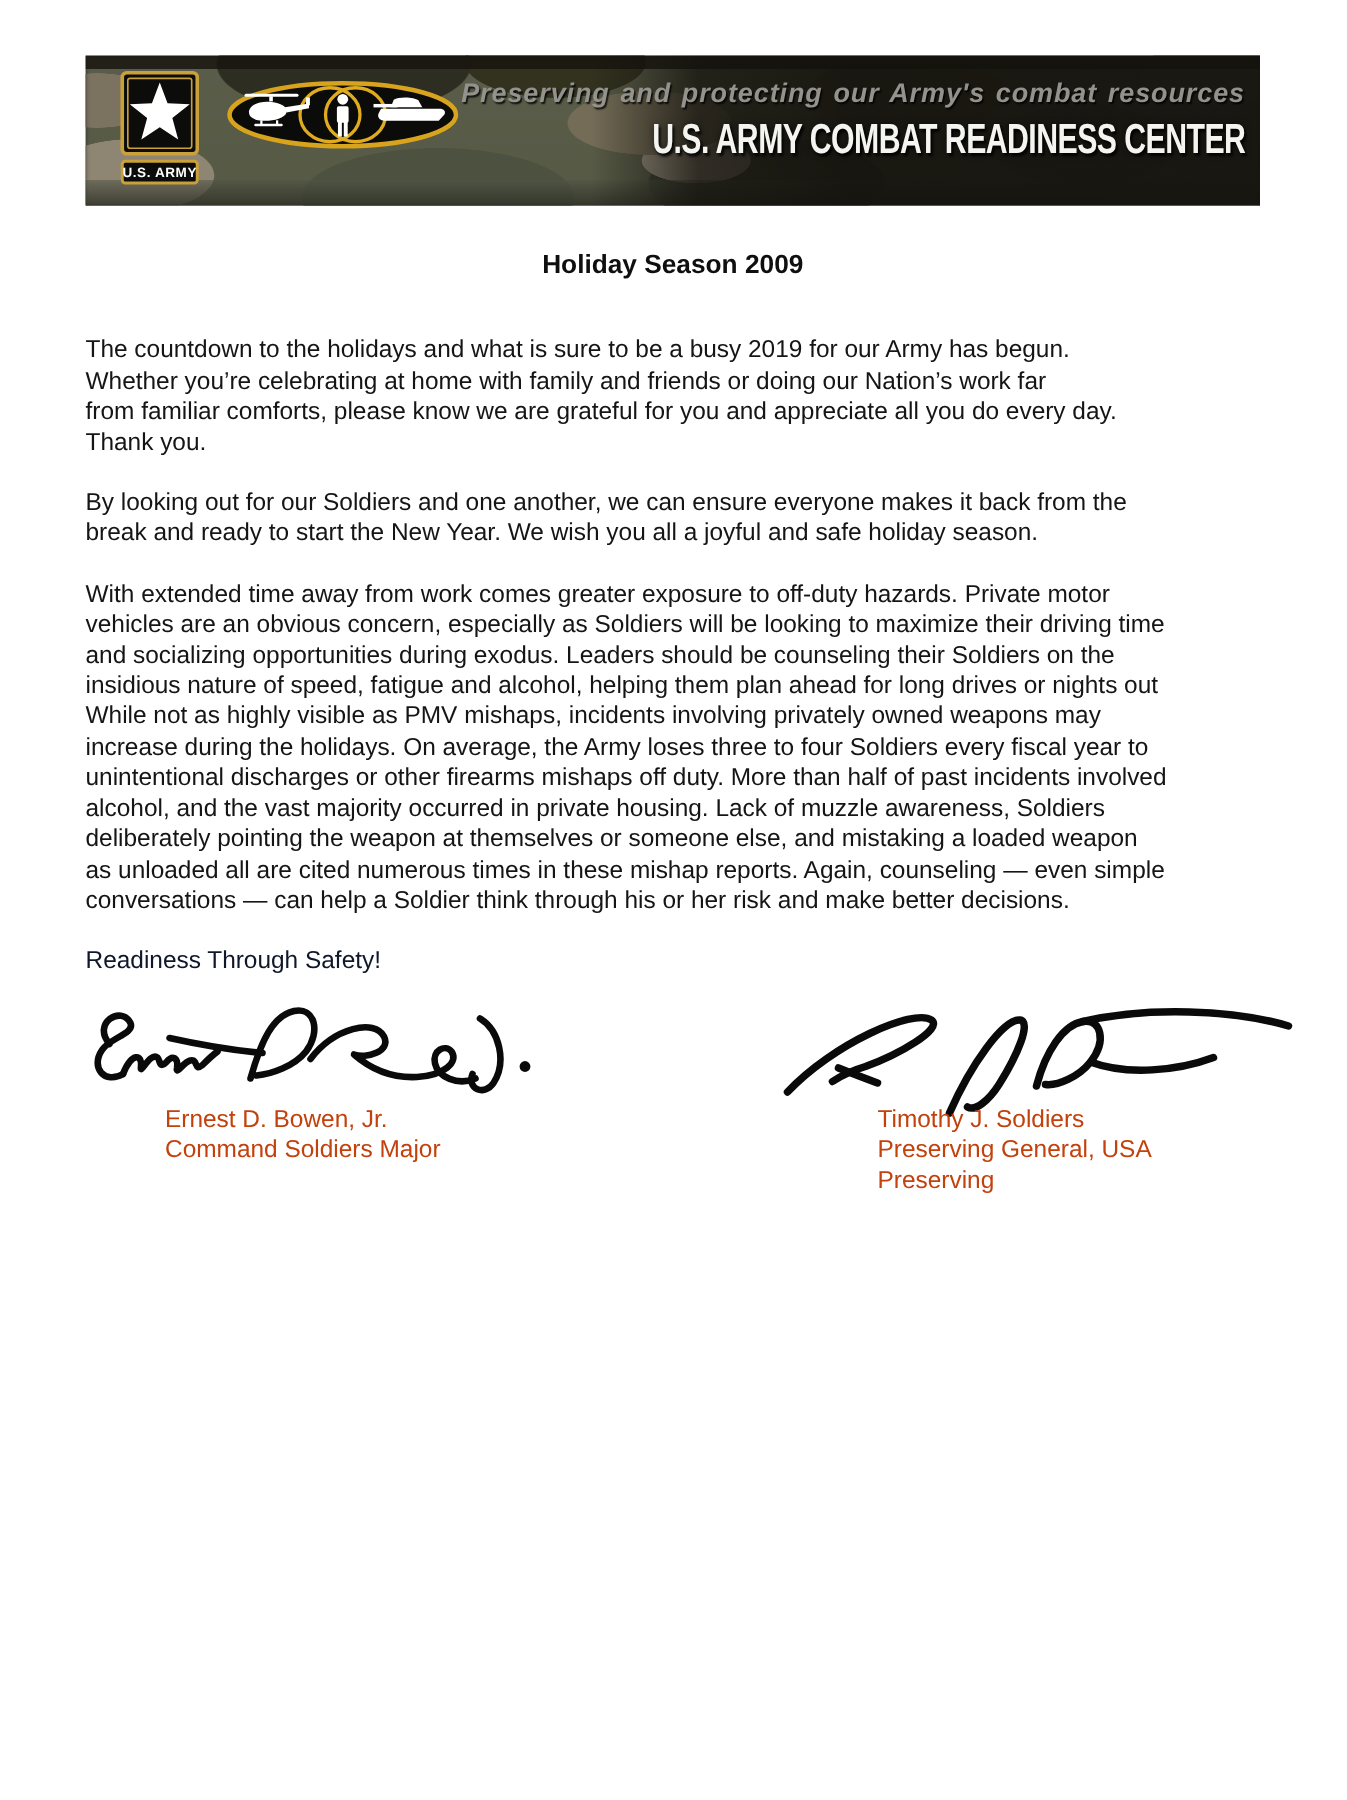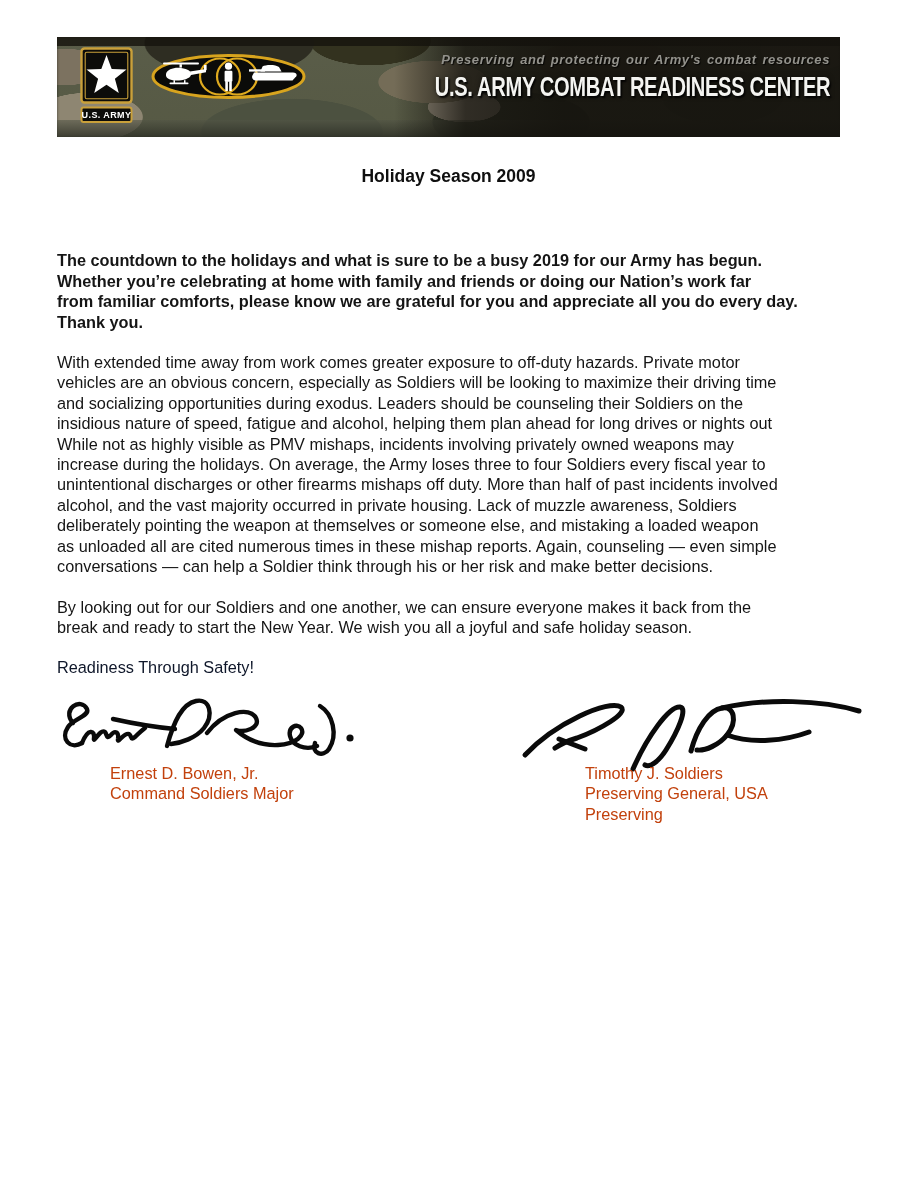--- a/index.html
+++ b/index.html
@@ -45,21 +45,21 @@
   .banner-shade {
     position: absolute; top: 0; right: 0; bottom: 0; width: 57%;
     background: linear-gradient(to right,
       rgba(19,17,12,0) 0%, rgba(19,17,12,.78) 16%,
       rgba(19,17,12,.9) 38%, rgba(20,18,13,.93) 100%);
   }
   .banner-text {
     position: absolute; top: 15px; right: 10px; text-align: right;
   }
   .banner-tagline {
-    font-style: italic; font-weight: 700; font-size: 13px;
+    font-style: italic; font-weight: 700; font-size: 18px;
     color: #93928c; letter-spacing: .6px; word-spacing: 1.5px;
     text-shadow: 1px 1px 1px rgba(0,0,0,.8);
   }
   .banner-org {
     margin-top: 5px;
     font-weight: 700; font-size: 28px; line-height: 29px;
     color: #f4f4f1; letter-spacing: -.5px; white-space: nowrap;
     transform: scaleX(.72); transform-origin: 100% 50%;
     text-shadow: 2px 2px 2px rgba(0,0,0,.85), 0 0 6px rgba(0,0,0,.5);
   }
@@ -70,21 +70,21 @@
   .letter { padding: 0 8px 0 57px; }
   .letter-title {
     width: 783px; text-align: center;
     font-weight: 700; font-size: 17.5px; line-height: 20.4px;
     margin-top: 29px; color: #0f0f0f;
   }
   .para {
     white-space: pre-line;
     font-size: 16.3px; line-height: 20.4px; color: #151515;
   }
-  .para-first { margin-top: 64px; font-weight: bold; }
+  .para-first { margin-top: 37px; }
   .para + .para, .closing { margin-top: 20px; }
   .closing { font-size: 16.3px; line-height: 20.4px; color: #0f172a; }
 
   
   .sig-area { position: relative; margin: 13px 0 0 57px; height: 170px; width: 820px; }
   .sig-img { position: absolute; }
   .sig-left  { left: 0;   top: 4px; }
   .sig-right { left: 460px; top: 2px; }
   .sig-block { position: absolute; top: 72px; font-size: 16.3px; line-height: 20.5px; color: #c2410c; }
   .sig-block-left  { left: 53px; }
@@ -142,33 +142,33 @@
     <div class="banner-org">U.S. ARMY COMBAT READINESS CENTER</div>
   </div>
 </div>
 
 <div class="letter">
   <div class="letter-title">Holiday Season 2009</div>
   <div class="para para-first">The countdown to the holidays and what is sure to be a busy 2019 for our Army has begun.
 Whether you’re celebrating at home with family and friends or doing our Nation’s work far
 from familiar comforts, please know we are grateful for you and appreciate all you do every day.
 Thank you.</div>
+  <div class="para">By looking out for our Soldiers and one another, we can ensure everyone makes it back from the
+break and ready to start the New Year. We wish you all a joyful and safe holiday season.</div>
   <div class="para">With extended time away from work comes greater exposure to off-duty hazards. Private motor
 vehicles are an obvious concern, especially as Soldiers will be looking to maximize their driving time
 and socializing opportunities during exodus. Leaders should be counseling their Soldiers on the
 insidious nature of speed, fatigue and alcohol, helping them plan ahead for long drives or nights out
 While not as highly visible as PMV mishaps, incidents involving privately owned weapons may
 increase during the holidays. On average, the Army loses three to four Soldiers every fiscal year to
 unintentional discharges or other firearms mishaps off duty. More than half of past incidents involved
 alcohol, and the vast majority occurred in private housing. Lack of muzzle awareness, Soldiers
 deliberately pointing the weapon at themselves or someone else, and mistaking a loaded weapon
 as unloaded all are cited numerous times in these mishap reports. Again, counseling — even simple
 conversations — can help a Soldier think through his or her risk and make better decisions.</div>
-  <div class="para">By looking out for our Soldiers and one another, we can ensure everyone makes it back from the
-break and ready to start the New Year. We wish you all a joyful and safe holiday season.</div>
   <div class="closing">Readiness Through Safety!</div>
 </div>
 
 <div class="sig-area">
 
   <svg class="sig-img sig-left" width="305" height="86" viewBox="0 0 305 86" fill="none" stroke="#0a0a0a" stroke-width="4.4" stroke-linecap="round" stroke-linejoin="round">
     <path d="M16,28 C4,14 24,2 30,14 C33,21 16,24 11,32 C3,44 13,55 25,48"></path>
     <path d="M25,48 C31,33 38,35 37,43 C36,50 43,33 48,37 C50,39 49,45 54,40 C58,35 62,37 61,44 C60,50 67,37 72,39 C75,41 73,46 78,42 C81,39 84,36 88,33"></path>
     <path d="M56,24 C74,28 96,32 118,34"></path>
     <path d="M110,51 C117,26 125,9 139,6 C153,3 157,20 147,33 C139,43 124,48 114,49"></path>

